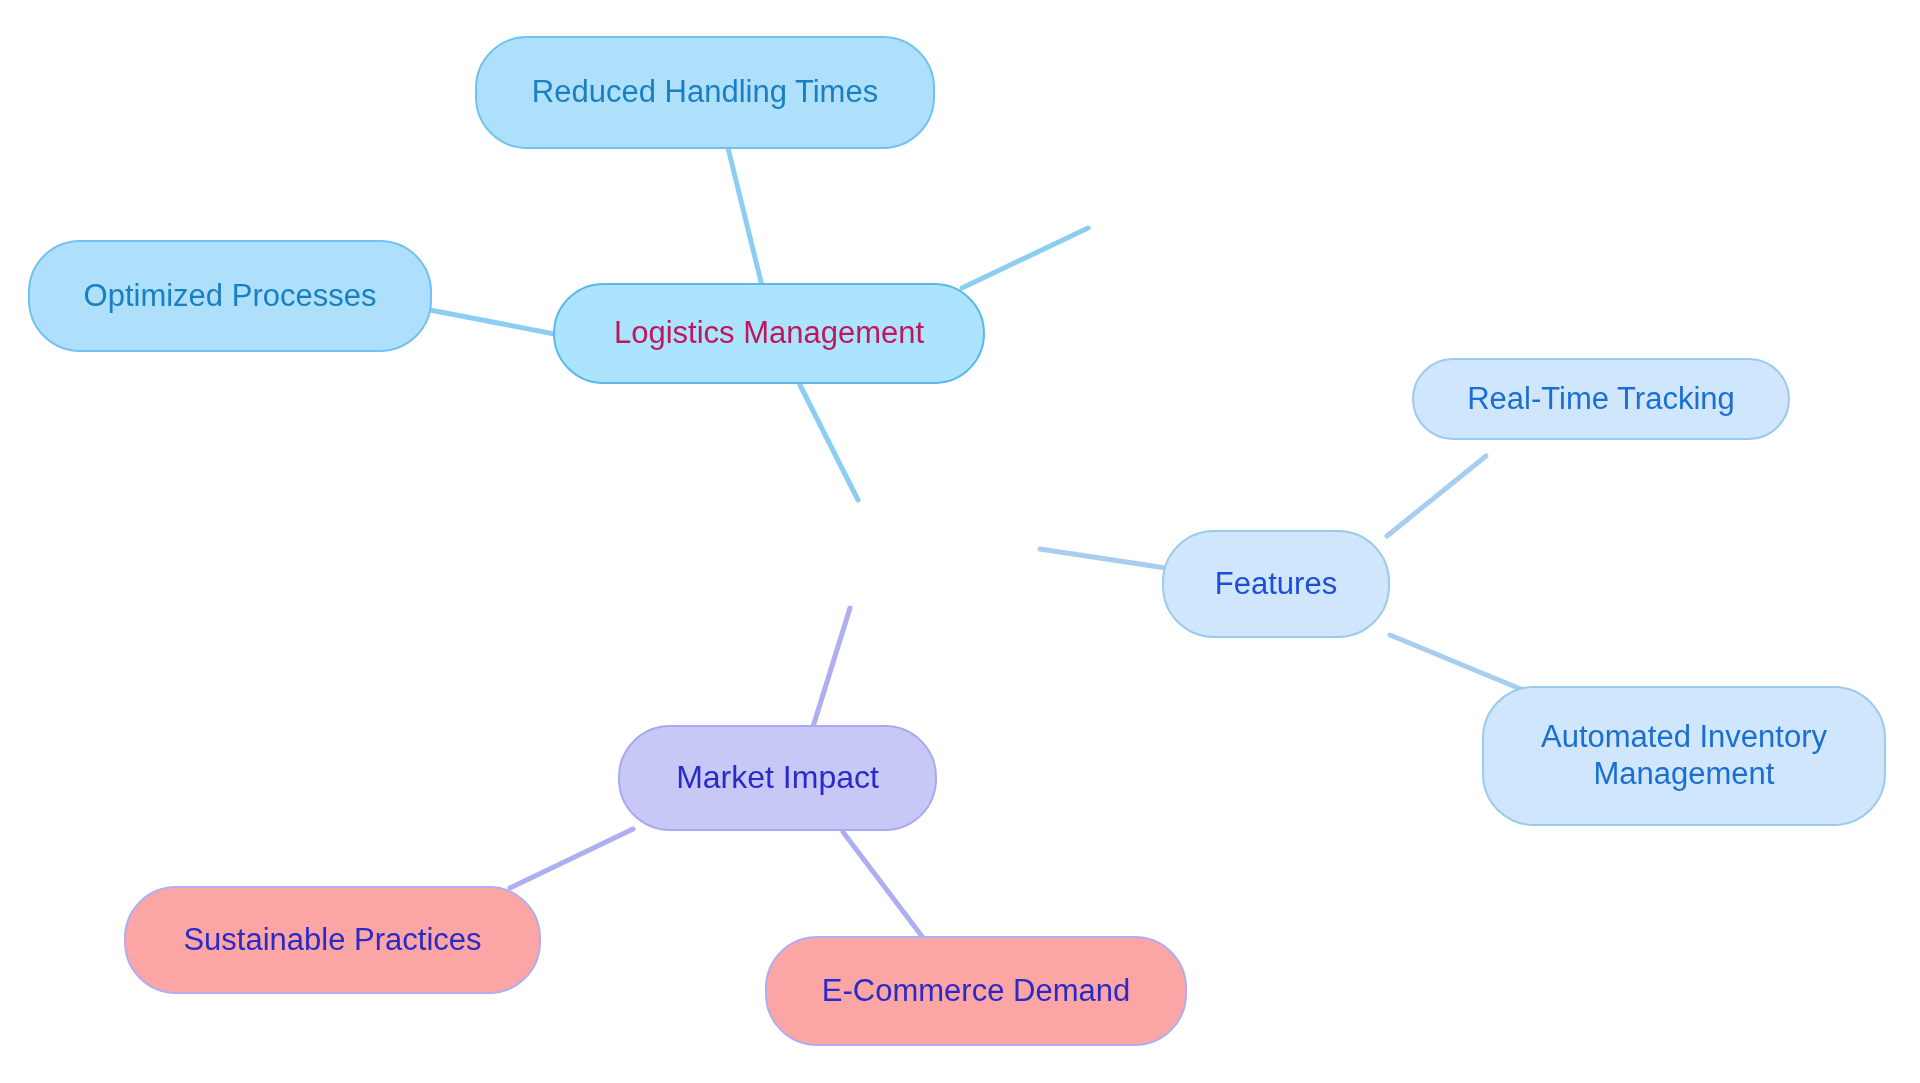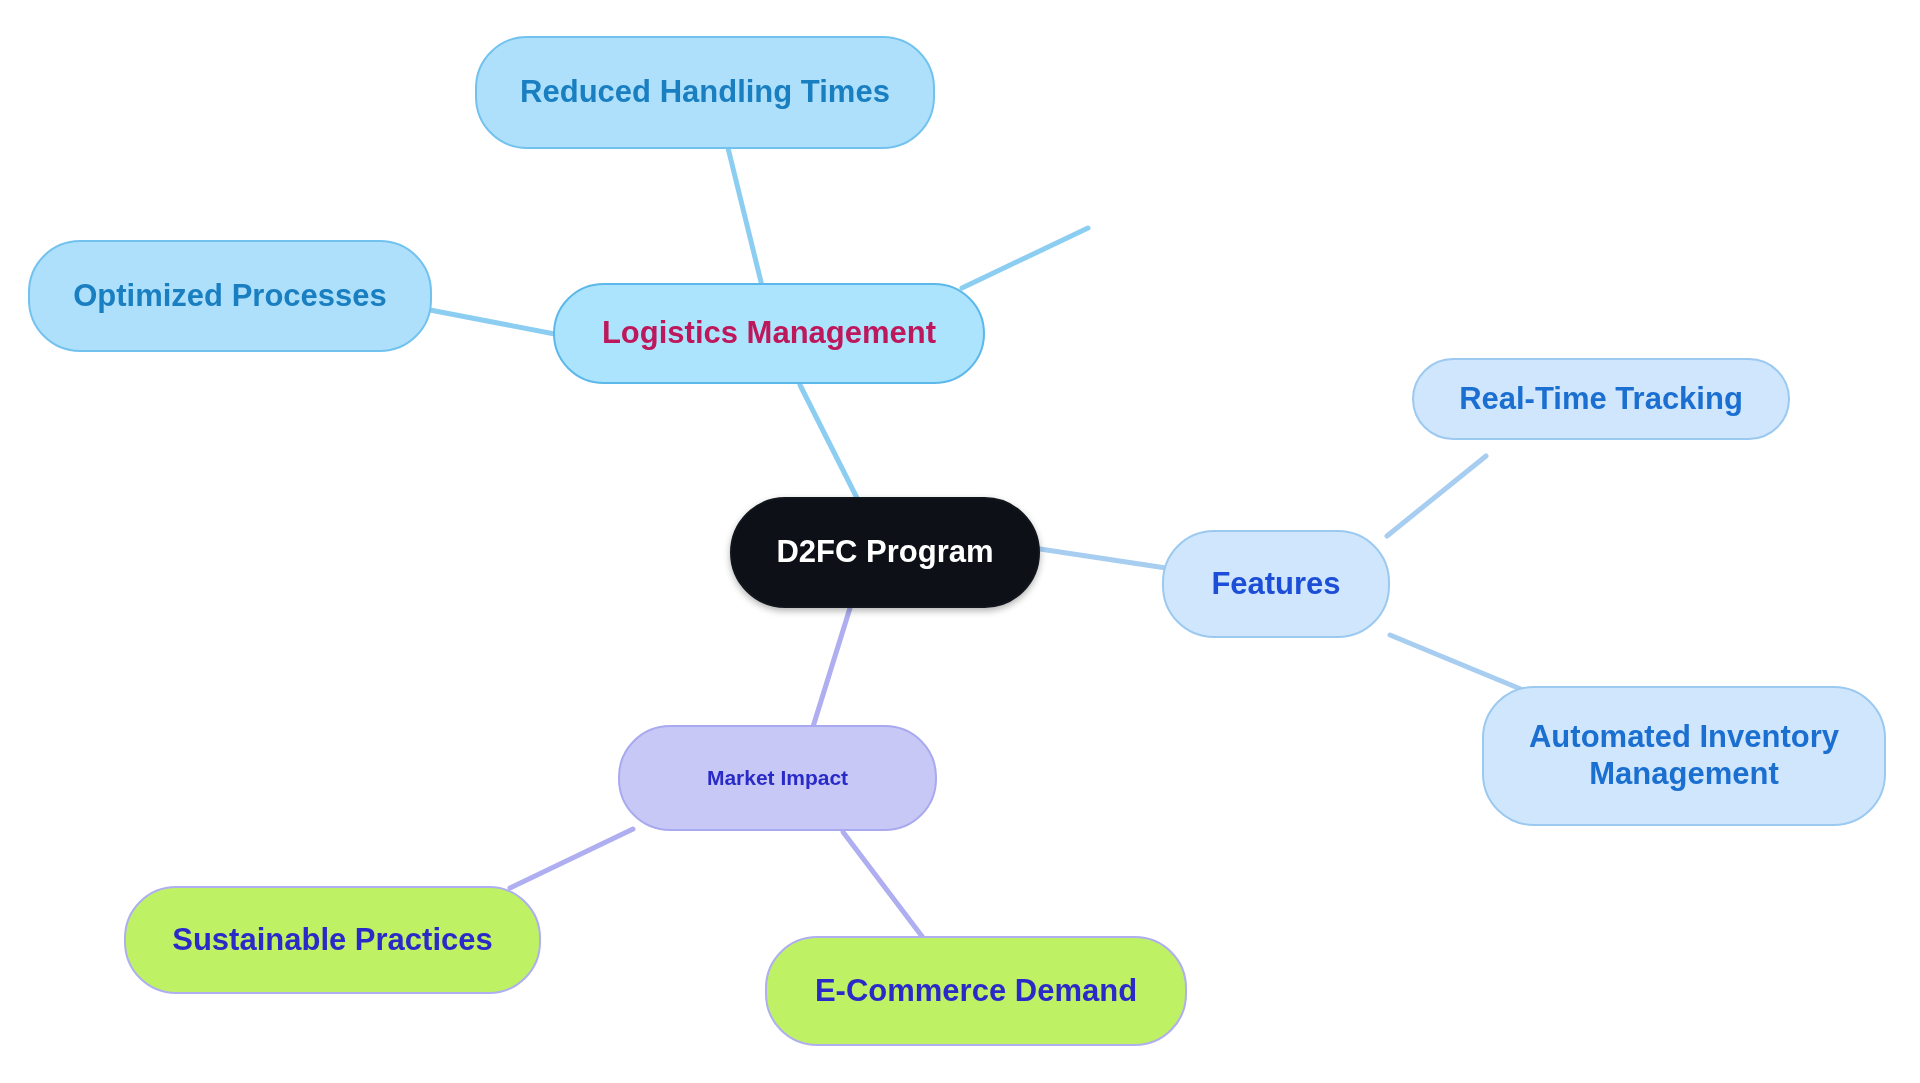--- a/index.html
+++ b/index.html
@@ -38,21 +38,20 @@
     box-sizing: border-box;
     display: flex;
     align-items: center;
     justify-content: center;
     text-align: center;
     border-style: solid;
     border-width: 2px;
     line-height: 1.18;
     white-space: pre-line;
     padding: 0 14px;
-    font-weight: bold;
   }
 
   .node-root {
     background: #0d1117;
     border-color: #11161d;
     color: #ffffff;
     border-radius: 56px;
     font-size: 31px;
     box-shadow: 0 3px 7px rgba(0,0,0,0.30);
   }
@@ -87,25 +86,25 @@
     color: #1b6fd0;
     border-radius: 52px;
     font-size: 31px;
   }
 
   .node-branch-purple {
     background: #c8c8f7;
     border-color: #a9a9ef;
     color: #2a2ac8;
     border-radius: 52px;
-    font-size: 21px;
+    font-size: 32px;
   }
 
   .node-leaf-purple {
-    background: #bef264;
+    background: #fca5a5;
     border-color: #aeaef0;
     color: #2a2ac8;
     border-radius: 52px;
     font-size: 31px;
   }
 </style>
 </head>
 <body>
 
 <div id="mindmap-canvas">
@@ -126,21 +125,20 @@
 
     <line x1="1390" y1="635" x2="1523" y2="690" stroke="#a7cdf0" stroke-width="5" stroke-linecap="round"></line>
 
     <line x1="850" y1="608" x2="812" y2="730" stroke="#aeaef0" stroke-width="5" stroke-linecap="round"></line>
 
     <line x1="633" y1="829" x2="510" y2="888" stroke="#aeaef0" stroke-width="5" stroke-linecap="round"></line>
 
     <line x1="843" y1="832" x2="924" y2="939" stroke="#aeaef0" stroke-width="5" stroke-linecap="round"></line>
   </svg>
 
-  <div class="node node-root" style="left:730px; top:497px; width:310px; height:111px;">D2FC Program</div>
 
   <div class="node node-branch-blue" style="left:553px; top:283px; width:432px; height:101px;">Logistics Management</div>
 
   <div class="node node-leaf-blue" style="left:475px; top:36px; width:460px; height:113px;">Reduced Handling Times</div>
 
   <div class="node node-leaf-blue" style="left:28px; top:240px; width:404px; height:112px;">Optimized Processes</div>
 
 
   <div class="node node-branch-sky" style="left:1162px; top:530px; width:228px; height:108px;">Features</div>
 

